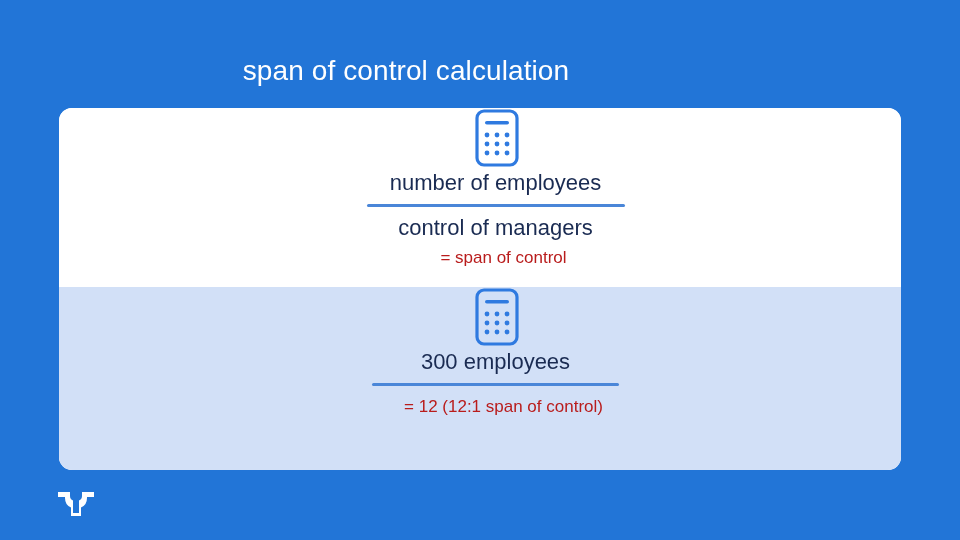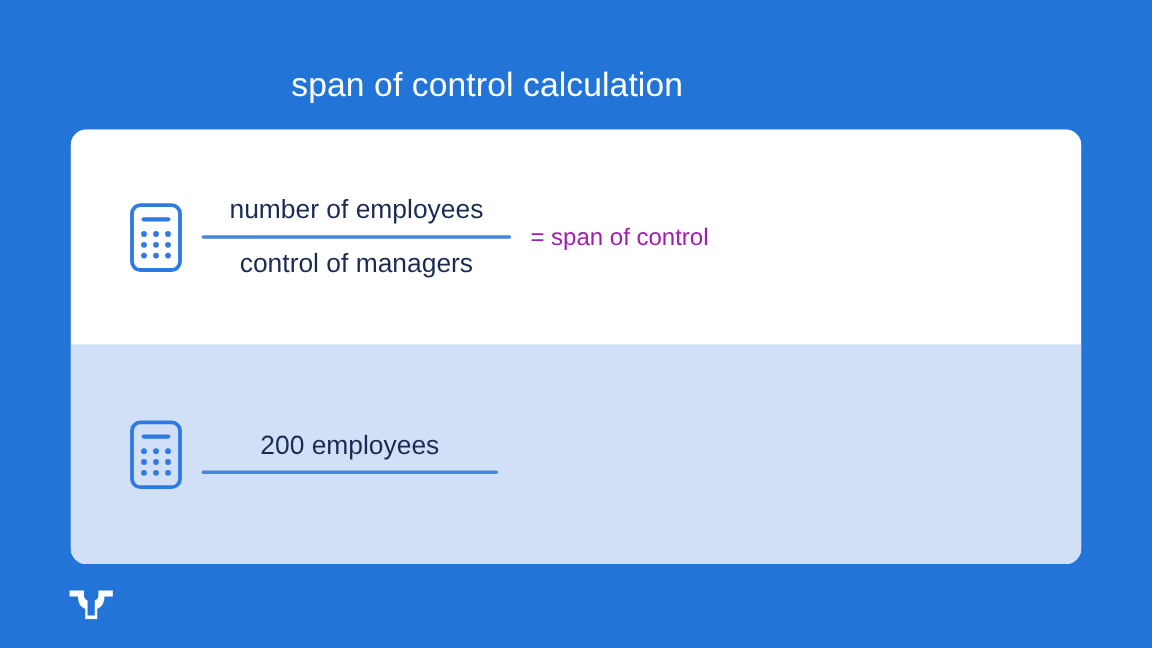--- a/index.html
+++ b/index.html
@@ -40,20 +40,21 @@
     overflow: hidden;
     background: #ffffff;
     display: flex;
     flex-direction: column;
   }
 
   .row {
     display: flex;
     align-items: center;
     box-sizing: border-box;
+    flex-direction: column;
   }
   .row-top {
     height: 179px;
     background: #ffffff;
     padding-left: 47px;
   }
   .row-bottom {
     height: 183px;
     background: #d2e0f7;
     padding-left: 47px;
@@ -88,22 +89,22 @@
     background: #4a86d8;
     border-radius: 2px;
     margin: 6px 0;
     width: 100%;
     min-width: 248px;
   }
   .row-top .frac-bar { min-width: 258px; }
   .row-bottom .frac-bar { min-width: 247px; }
 
   .result {
-    color: #a21caf;
-    font-size: 20px;
+    color: #b91c1c;
+    font-size: 17px;
     line-height: 30px;
     white-space: nowrap;
   }
 
   
   .logo {
     position: absolute;
     left: 56px;
     top: 488px;
     width: 40px;
@@ -157,24 +158,25 @@
         <circle cx="14" cy="36" r="2.4" fill="#2f7ae0"></circle>
         <circle cx="24" cy="36" r="2.4" fill="#2f7ae0"></circle>
         <circle cx="34" cy="36" r="2.4" fill="#2f7ae0"></circle>
         <circle cx="14" cy="45" r="2.4" fill="#2f7ae0"></circle>
         <circle cx="24" cy="45" r="2.4" fill="#2f7ae0"></circle>
         <circle cx="34" cy="45" r="2.4" fill="#2f7ae0"></circle>
       </svg>
     </span>
 
     <span class="fraction">
-      <span class="frac-num">200 employees</span>
+      <span class="frac-num">300 employees</span>
       <span class="frac-bar"></span>
     </span>
 
+    <span class="result">= 12 (12:1 span of control)</span>
   </div>
 </div>
 
 <div class="logo">
   <svg width="40" height="28" viewBox="0 0 40 28" fill="none" xmlns="http://www.w3.org/2000/svg">
     <path d="M2 4 H14 V8 Q14 11 17 12.5 V25 H23 V12.5 Q26 11 26 8 V4 H38 V9 H31 V10 Q31 17 25 19.5 V28 H15 V19.5 Q9 17 9 10 V9 H2 Z" fill="#ffffff"></path>
   </svg>
 </div>
 
 </body></html>

